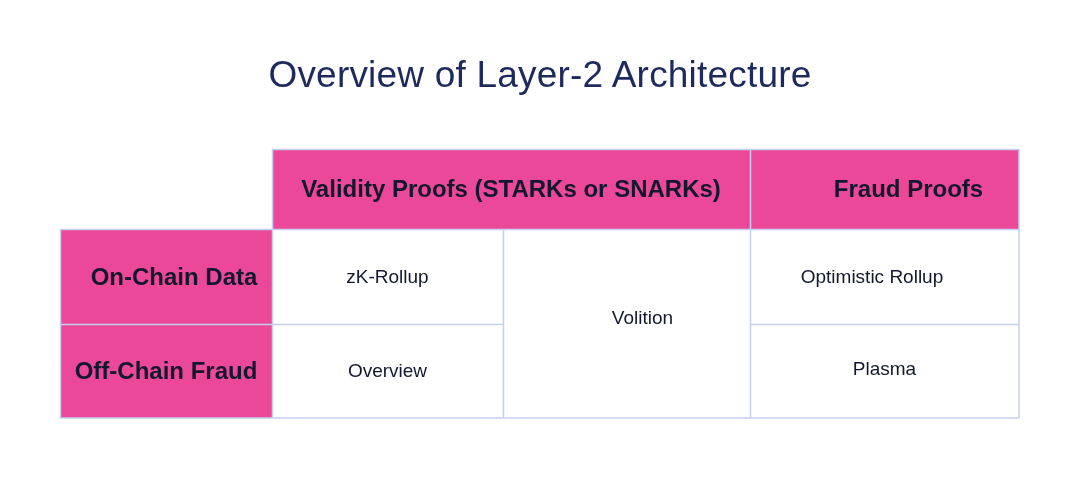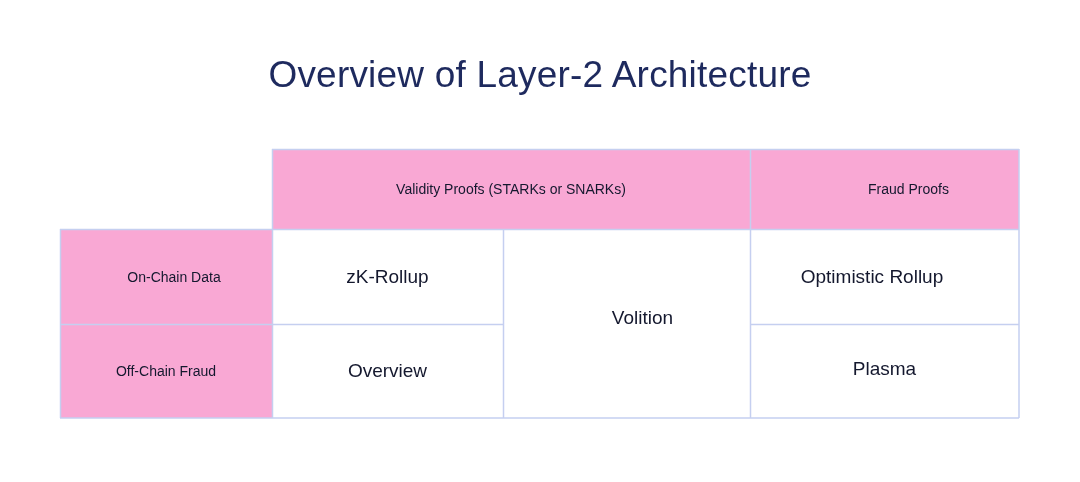--- a/index.html
+++ b/index.html
@@ -11,21 +11,21 @@
   .title {
     position: absolute; left: 0; top: 54px; width: 1080px;
     text-align: center; font-size: 37px; font-weight: normal;
     color: #1e2a5e; letter-spacing: 0.2px;
   }
   .cell {
     position: absolute; box-sizing: border-box;
     display: flex; align-items: center; justify-content: center;
     text-align: center; color: #14182e; font-size: 19px;
   }
-  .hdr { background: #f9a8d4; font-weight: normal; font-size: 14px; }
+  .hdr { background: #ec4899; font-weight: bold; font-size: 24px; }
   .lines { position: absolute; left: 0; top: 0; }
 </style>
 </head>
 <body>
 
 <div class="title">Overview of Layer-2 Architecture</div>
 
 <div>
 
   <div class="cell hdr" style="left:272px;top:149px;width:478px;height:80px;">Validity Proofs (STARKs or SNARKs)</div>

